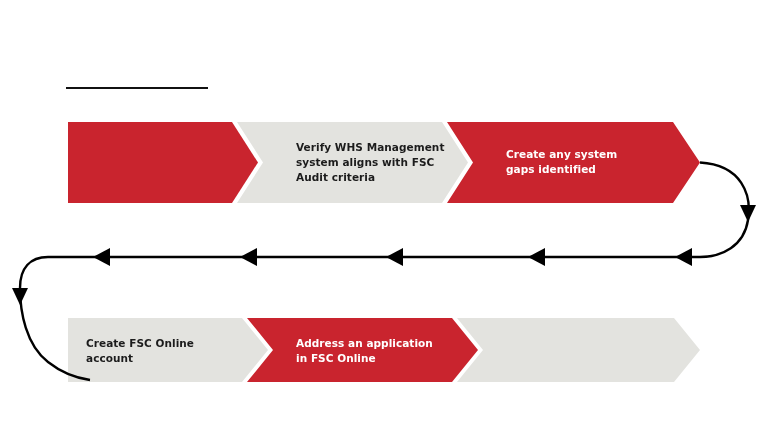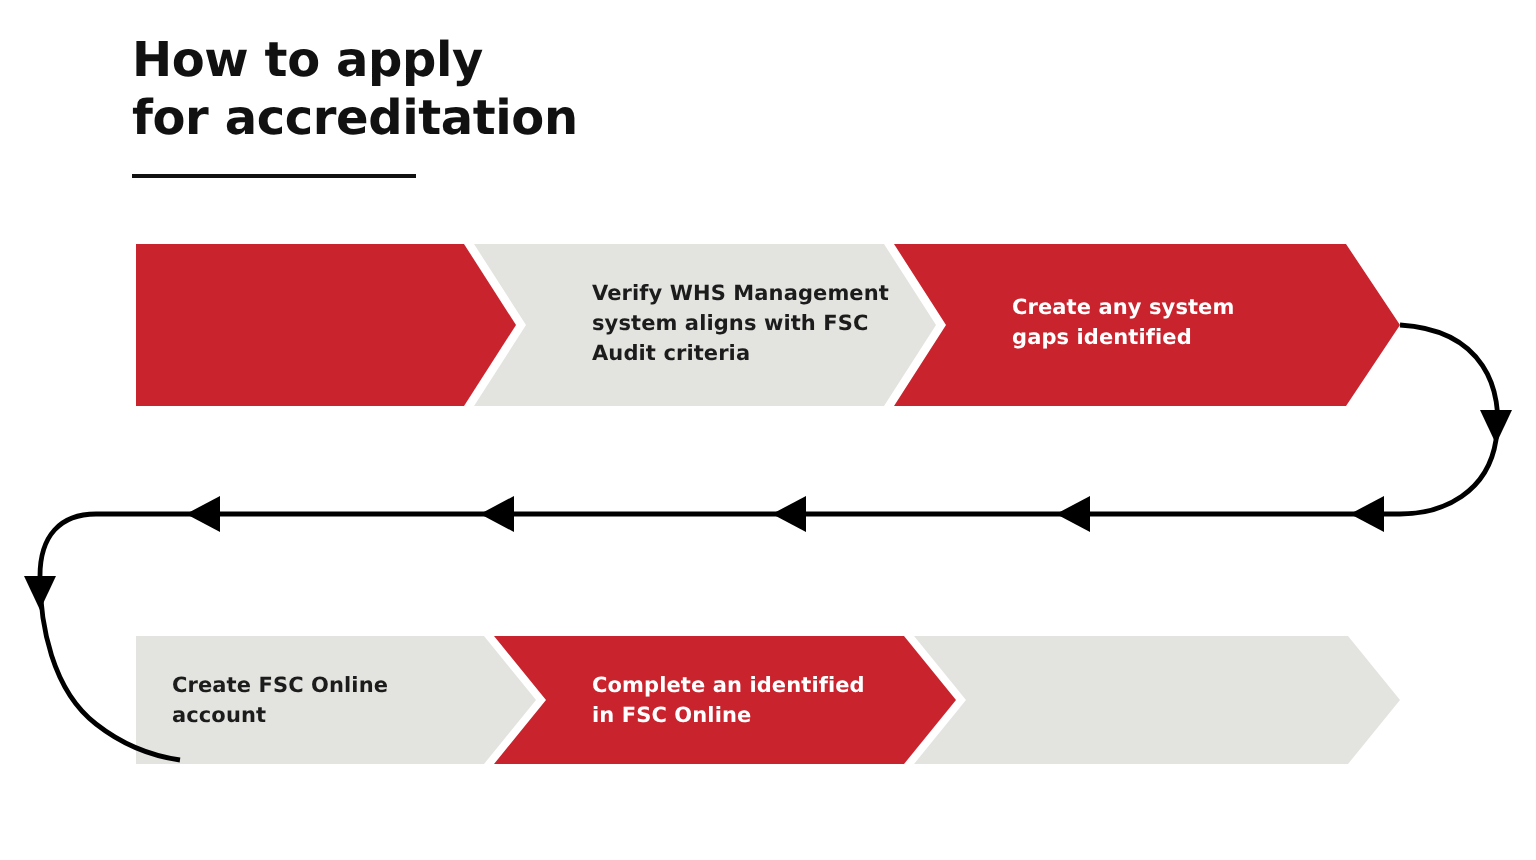--- a/index.html
+++ b/index.html
@@ -78,24 +78,20 @@
   
   .lbl-b1 { left: 86px;  top: 336px; width: 150px; }
   .lbl-b2 { left: 296px; top: 336px; width: 165px; }
   .lbl-b3 { left: 506px; top: 343px; width: 160px; }
 </style>
 </head>
 <body>
 
 <div id="canvas">
 
-  <div class="title-block">
-    <div class="title-line">How to apply</div>
-    <div class="title-line">for accreditation</div>
-  </div>
   <div class="title-rule"></div>
 
   <svg class="flow-svg" viewBox="0 0 768 430">
 
     <polygon points="68,122 232,122 258,162.5 232,203 68,203" fill="#C9242E"></polygon>
 
     <polygon points="237,122 442,122 468,162.5 442,203 237,203 263,162.5" fill="#E3E3DF"></polygon>
 
     <polygon points="447,122 673,122 700,162.5 673,203 447,203 473,162.5" fill="#C9242E"></polygon>
 
@@ -123,16 +119,16 @@
   </svg>
 
   <div class="step-label on-grey lbl-t2">Verify WHS Management
 system aligns with FSC
 Audit criteria</div>
   <div class="step-label on-red lbl-t3">Create any system
 gaps identified</div>
 
   <div class="step-label on-grey lbl-b1">Create FSC Online
 account</div>
-  <div class="step-label on-red lbl-b2">Complete an identified
+  <div class="step-label on-red lbl-b2">Address an application
 in FSC Online</div>
 
 </div>
 
 </body></html>

